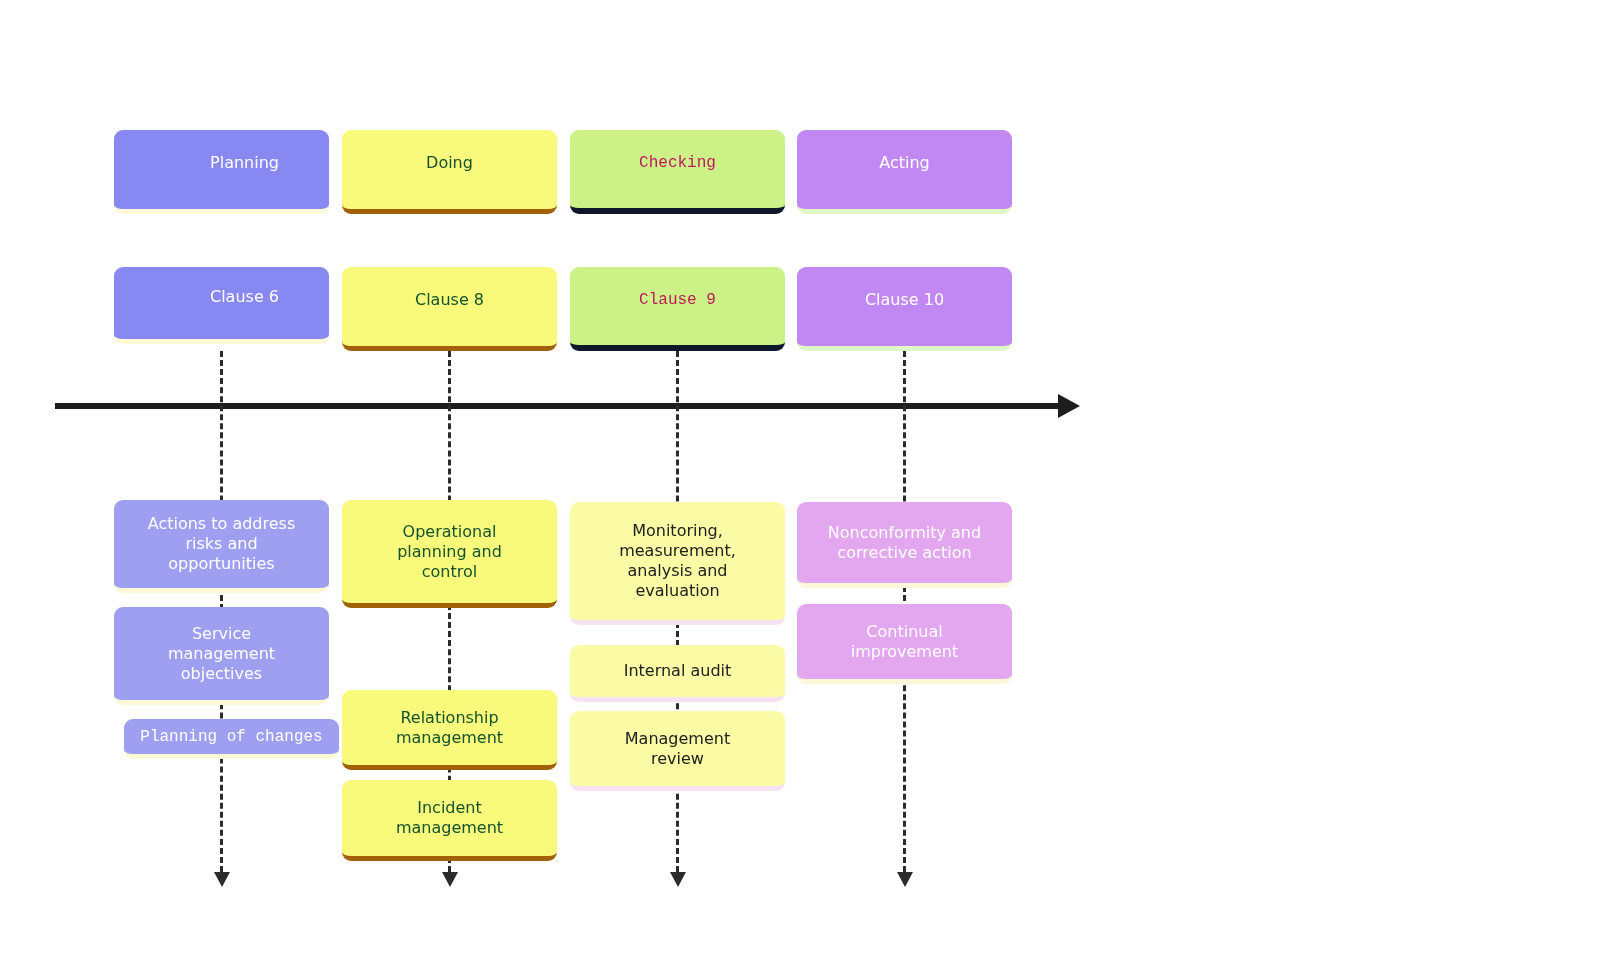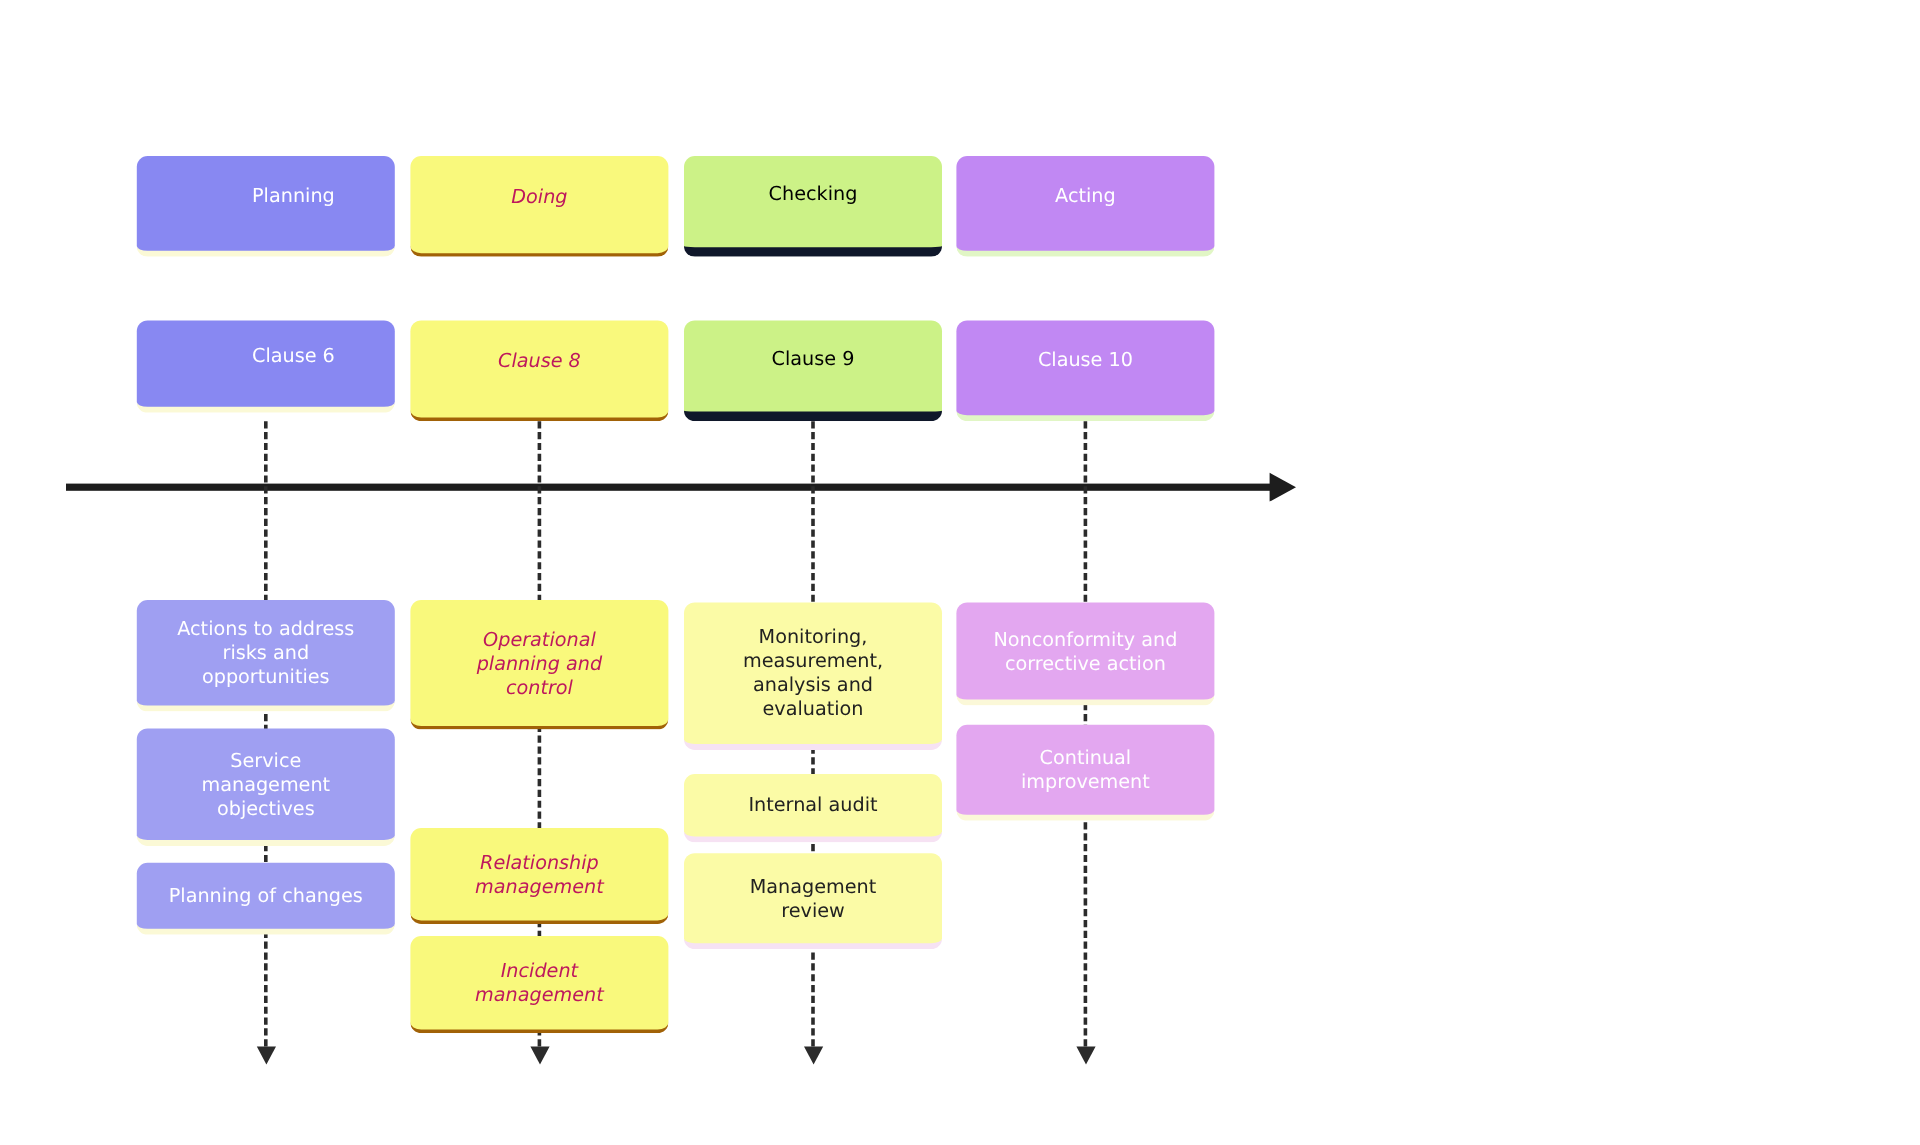--- a/index.html
+++ b/index.html
@@ -39,22 +39,22 @@
   .box span {
     display: block;
     width: 100%;
     text-align: center;
     white-space: pre-line;
   }
   .box.hdr { padding-bottom: 13px; }
   
   .c-blue        { background: #8888f2; color: #ffffff; border-bottom: 5px solid #fbf9d6; padding-left: 46px; }
   .c-blue-light  { background: #9f9ff2; color: #ffffff; border-bottom: 5px solid #fbf9d6; }
-  .c-yellow      { background: #f9f97c; color: #be185d; border-bottom: 3px solid #a16207; font-style: italic; }
-  .c-green       { background: #ccf287; color: #000000; border-bottom: 8px solid #0f172a; }
+  .c-yellow      { background: #f9f97c; color: #14532d; border-bottom: 5px solid #a16207; }
+  .c-green       { background: #ccf287; color: #be185d; border-bottom: 6px solid #0f172a; font-family: Liberation Mono, monospace; }
   .c-paleyellow  { background: #fbfba6; color: #212121; border-bottom: 5px solid #f6e2f3; }
   .c-purple      { background: #c188f3; color: #ffffff; border-bottom: 5px solid #e1f6c5; }
   .c-pink        { background: #e3a7f0; color: #ffffff; border-bottom: 5px solid #fbf8d8; }
 
   .timeline-line {
     position: absolute;
     left: 55px;
     top: 403px;
     width: 1005px;
     height: 6px;
@@ -136,21 +136,21 @@
   <div class="box c-blue-light" style="left:114px; top:500px; height:93px;">
     <span>Actions to address
 risks and
 opportunities</span>
   </div>
   <div class="box c-blue-light" style="left:114px; top:607px; height:98px;">
     <span>Service
 management
 objectives</span>
   </div>
-  <div class="box c-blue-light" style="left:114px; top:719px; height:60px;">
+  <div class="box c-blue-light" style="left:124px; top:719px; height:40px;font-family:Liberation Mono, monospace;">
     <span>Planning of changes</span>
   </div>
 
   <div class="box c-yellow" style="left:342px; top:500px; height:108px;">
     <span>Operational
 planning and
 control</span>
   </div>
   <div class="box c-yellow" style="left:342px; top:690px; height:80px;">
     <span>Relationship

